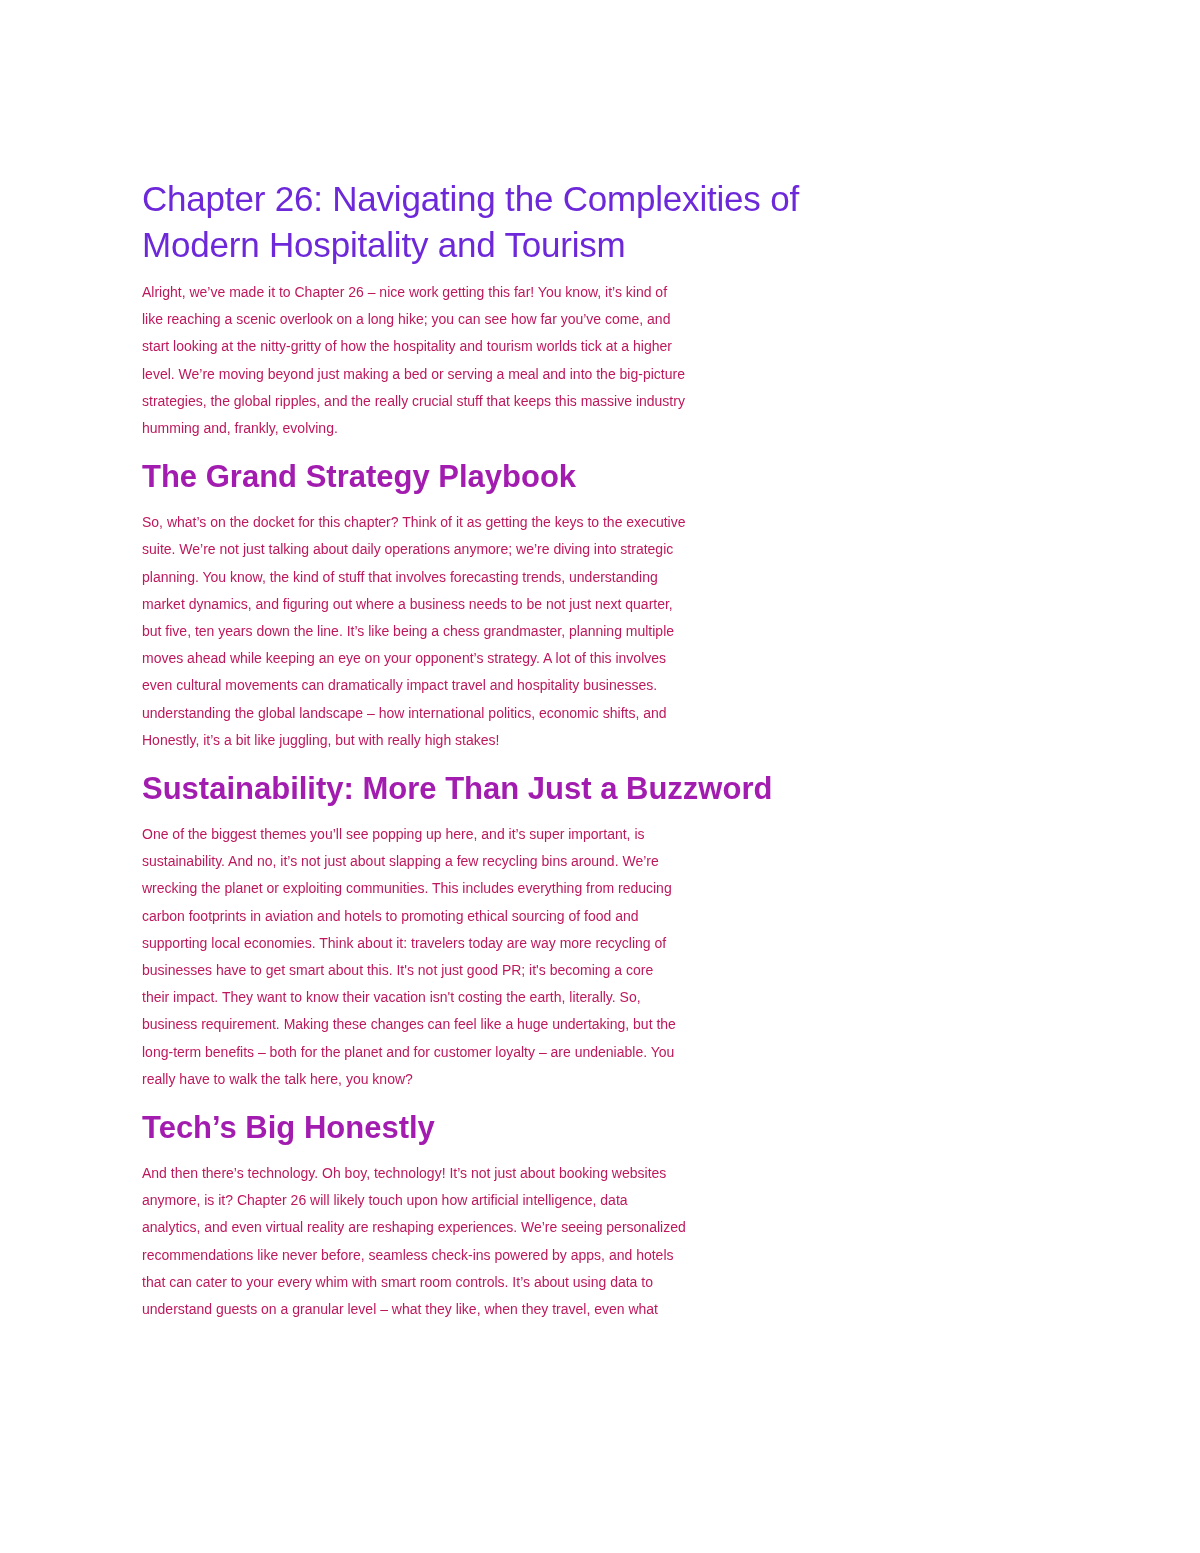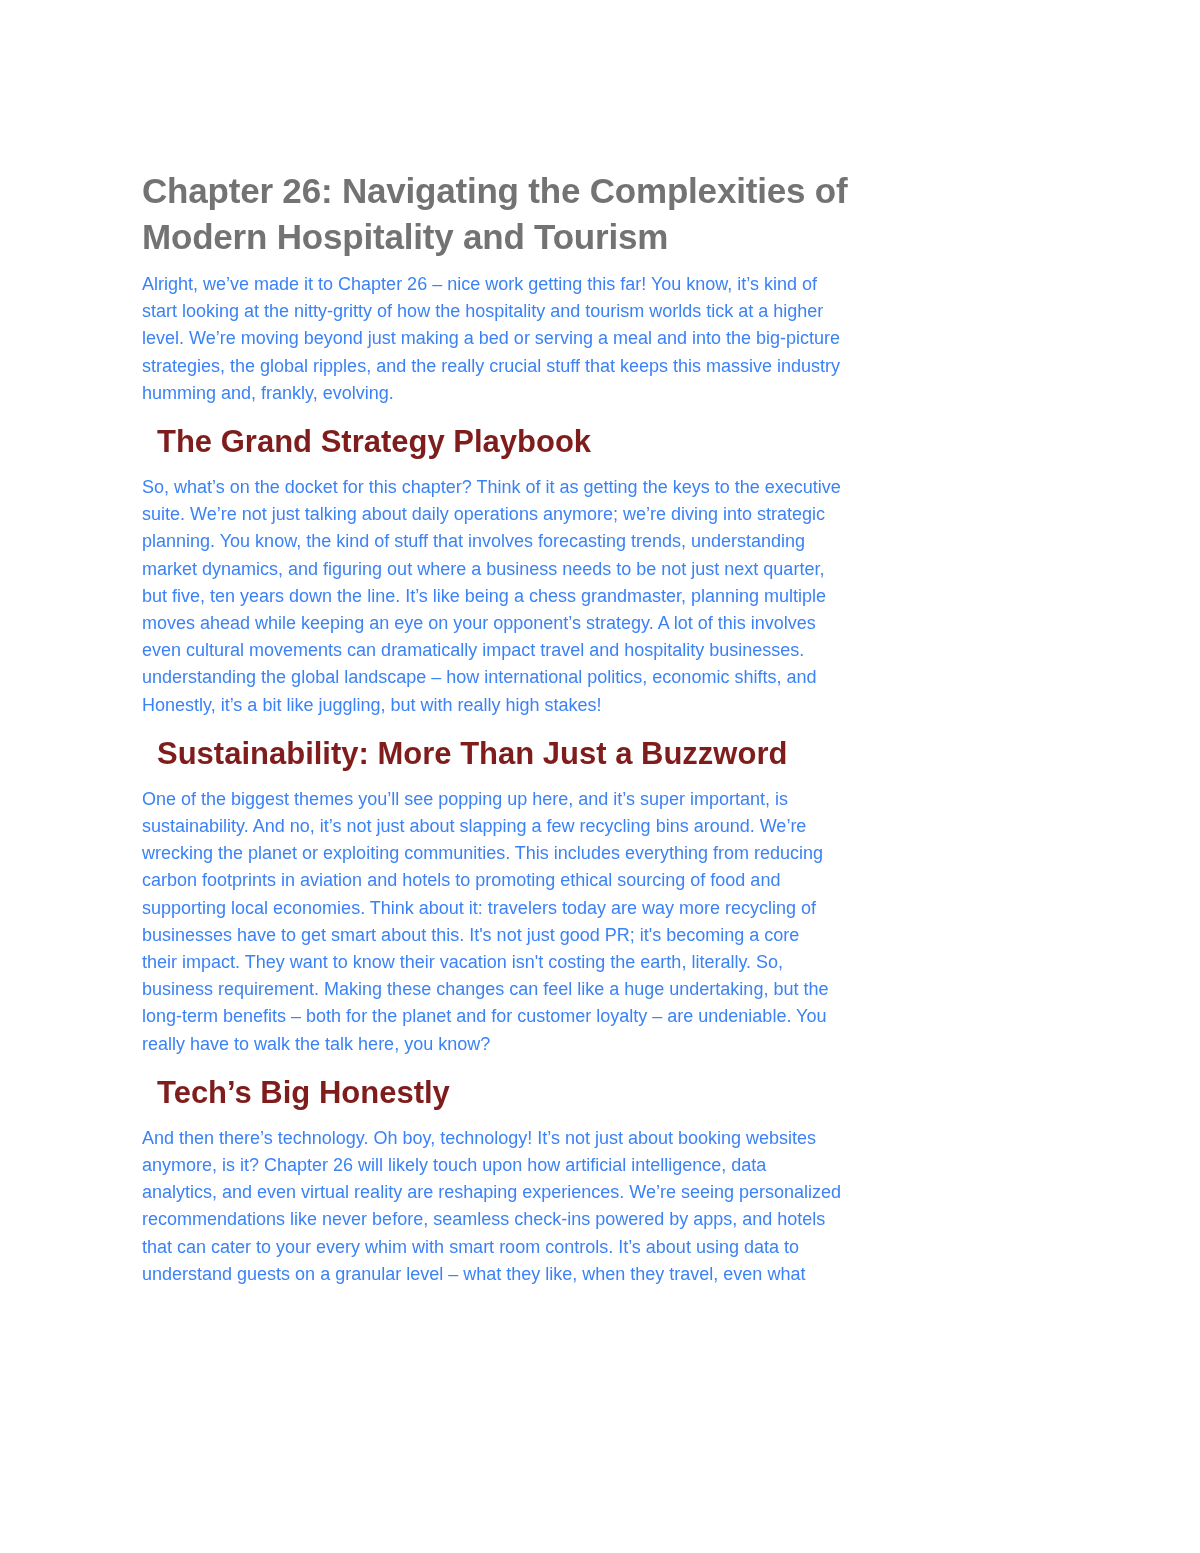--- a/index.html
+++ b/index.html
@@ -1,54 +1,55 @@
 <!DOCTYPE html>
 <html><head>
 <meta charset="utf-8">
 <style>
   html, body { margin: 0; padding: 0; background: #ffffff; }
   body { width: 1200px; height: 1553px; position: relative; overflow: hidden; }
   .page { position: absolute; left: 142px; top: 160px; width: 940px; }
   h1.title {
     font-family: "Liberation Sans", sans-serif;
-    font-weight: bold;
-    color: #737373;
+    font-weight: normal;
+    color: #6d28d9;
     font-size: 35px;
     line-height: 46px;
-    margin: 8px 0 11px 0;
+    margin: 16px 0 11px 0;
     letter-spacing: -0.2px;
   }
   h2.section {
     font-family: "Liberation Sans", sans-serif;
     font-weight: bold;
-    color: #7f1d1d;
+    color: #a21caf;
     font-size: 31px;
     line-height: 40px;
-    margin: 0 0 12px 15px;
+    margin: 0 0 12px 0;
   }
   p.body {
     font-family: "Liberation Sans", sans-serif;
-    font-size: 18px;
+    font-size: 14px;
     line-height: 27.2px;
-    color: #3b82f6;
+    color: #be185d;
     margin: 0 0 15px 0;
   }
   p.body span.line { display: block; white-space: nowrap; }
 </style>
 </head>
 <body>
 
 <div class="page">
   <h1 class="title">
     <span style="display:block">Chapter 26: Navigating the Complexities of</span>
     <span style="display:block">Modern Hospitality and Tourism</span>
   </h1>
 
   <p class="body">
     <span class="line">Alright, we’ve made it to Chapter 26 – nice work getting this far! You know, it’s kind of</span>
+    <span class="line">like reaching a scenic overlook on a long hike; you can see how far you’ve come, and</span>
     <span class="line">start looking at the nitty-gritty of how the hospitality and tourism worlds tick at a higher</span>
     <span class="line">level. We’re moving beyond just making a bed or serving a meal and into the big-picture</span>
     <span class="line">strategies, the global ripples, and the really crucial stuff that keeps this massive industry</span>
     <span class="line">humming and, frankly, evolving.</span>
   </p>
 
   <h2 class="section">The Grand Strategy Playbook</h2>
   <p class="body">
     <span class="line">So, what’s on the docket for this chapter? Think of it as getting the keys to the executive</span>
     <span class="line">suite. We’re not just talking about daily operations anymore; we’re diving into strategic</span>

